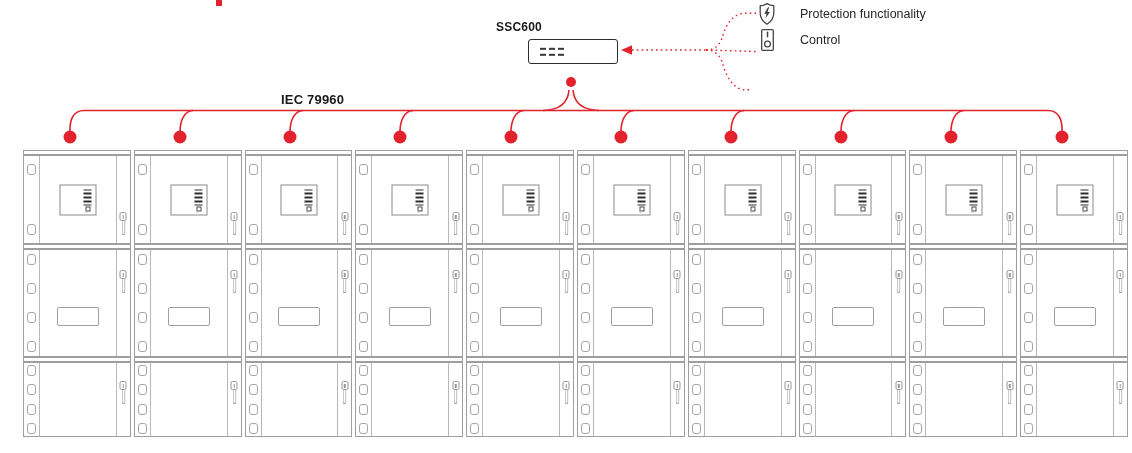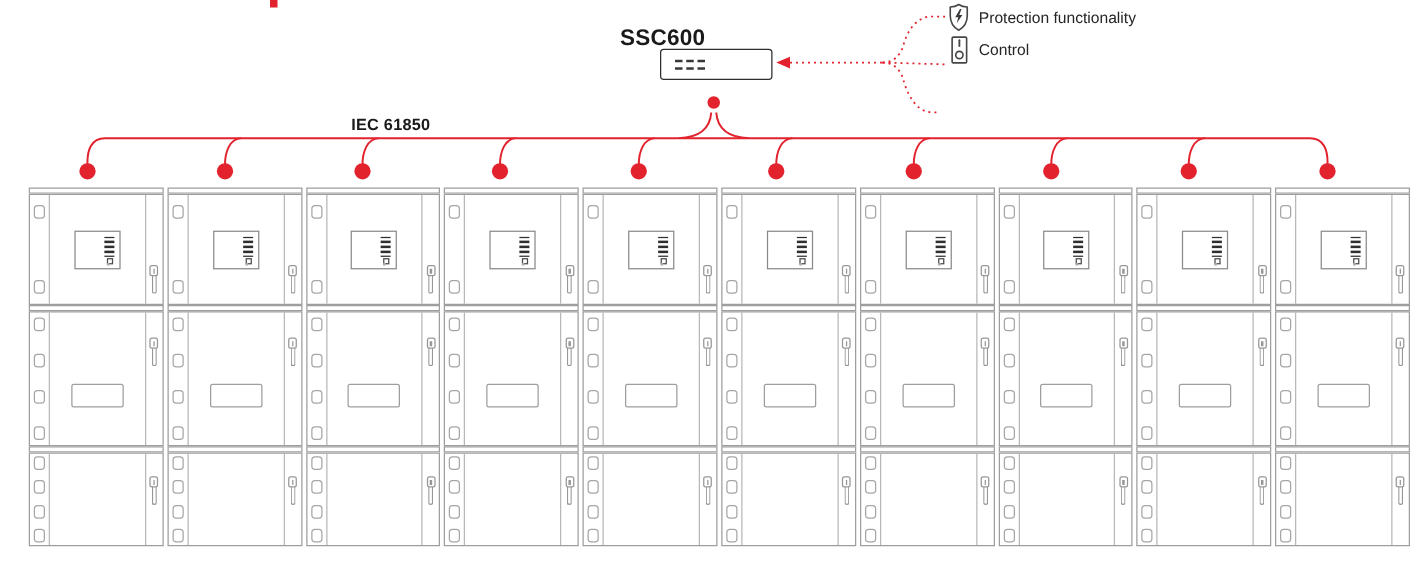--- a/index.html
+++ b/index.html
@@ -4,42 +4,42 @@
 <style>
   html,body{margin:0;padding:0;background:#fff;}
   .stage{
     position:relative;width:1132px;height:453px;background:#fff;overflow:hidden;
     font-family:"Liberation Sans", sans-serif;color:#1a1a1a;
   }
   
   .crop-fragment{position:absolute;left:216px;top:0;width:6px;height:6px;background:#e2232e;}
 
   
-  .ssc-label{position:absolute;left:496px;top:20px;font-size:18px;font-weight:700;letter-spacing:.2px;}
+  .ssc-label{position:absolute;left:496px;top:20px;font-size:12px;font-weight:700;letter-spacing:.2px;}
   .ssc-box{
     position:absolute;left:528px;top:39px;width:90px;height:25px;box-sizing:border-box;
     border:1.7px solid #2e2e2e;border-radius:3px;background:#fff;
   }
   .ssc-dashes{position:absolute;left:11px;top:50%;transform:translateY(-50%);display:flex;flex-direction:column;gap:4px;}
   .dash-row{display:flex;gap:3px;}
   .dash{width:6px;height:2.2px;background:#383838;display:block;}
 
   
   .overlay{position:absolute;left:0;top:0;pointer-events:none;}
   .bus-path{stroke:#e2232e;stroke-width:1.6;fill:none;}
   .bus-dot{fill:#e2232e;}
   .dotline{stroke:#e2232e;stroke-width:1.4;fill:none;stroke-dasharray:1.6 3.2;}
   .arrowhead{fill:#e2232e;}
 
   .bus-label{position:absolute;left:281px;top:92px;font-size:13px;font-weight:700;letter-spacing:.2px;}
 
   
   .legend-row{position:absolute;left:752px;height:24px;display:flex;align-items:center;}
   .legend-row .icon-cell{width:30px;height:24px;display:flex;align-items:center;justify-content:center;}
-  .legend-row .legend-text{margin-left:1px;font-size:12.5px;color:#262626;}
+  .legend-row .legend-text{margin-left:18px;font-size:12.5px;color:#262626;}
   .lg1{top:2px;} .lg2{top:28px;} .lg3{top:79px;}
   .licon{stroke:#474747;fill:none;stroke-width:1.3;stroke-linejoin:round;stroke-linecap:round;}
 
   
   .cabinets{position:absolute;left:23px;top:150px;width:1105px;height:288px;display:flex;gap:3px;}
   .cabinet{flex:1 1 0;display:flex;flex-direction:column;}
   .cab-bar{height:5px;box-sizing:border-box;border:1px solid #9e9e9e;background:#fff;}
   .sec{box-sizing:border-box;border:1px solid #9e9e9e;background:#fff;display:flex;}
   .sec1{height:89px;}
   .sec2{height:108px;}
@@ -102,21 +102,21 @@
       <circle cx="400" cy="137" r="6.5" class="bus-dot"></circle>
       <circle cx="511" cy="137" r="6.5" class="bus-dot"></circle>
       <circle cx="621" cy="137" r="6.5" class="bus-dot"></circle>
       <circle cx="731" cy="137" r="6.5" class="bus-dot"></circle>
       <circle cx="841" cy="137" r="6.5" class="bus-dot"></circle>
       <circle cx="951" cy="137" r="6.5" class="bus-dot"></circle>
       <circle cx="1062" cy="137" r="6.5" class="bus-dot"></circle>
       <circle cx="571" cy="82" r="5" class="bus-dot"></circle>
     </svg>
 
-  <div class="bus-label">IEC 61850</div>
+  <div class="bus-label">IEC 79960</div>
 
   <svg class="overlay" width="1132" height="453" viewBox="0 0 1132 453">
     <polygon class="arrowhead" points="621,50 632,45.3 632,54.7"></polygon>
     <path class="dotline" d="M632 50 L706 50"></path>
     <path class="dotline" d="M706 50 C716 50 720.5 43 722.5 37 C725.5 25 733 13.4 745 13.2 L756 13.2"></path>
     <path class="dotline" d="M706 50 L756 51.5"></path>
     <path class="dotline" d="M706 50 C716 50 720.5 57 722.5 63 C725.5 75 733 89.6 745 89.8 L752 89.8"></path>
   </svg>
 
   <div class="legend-row lg1">

